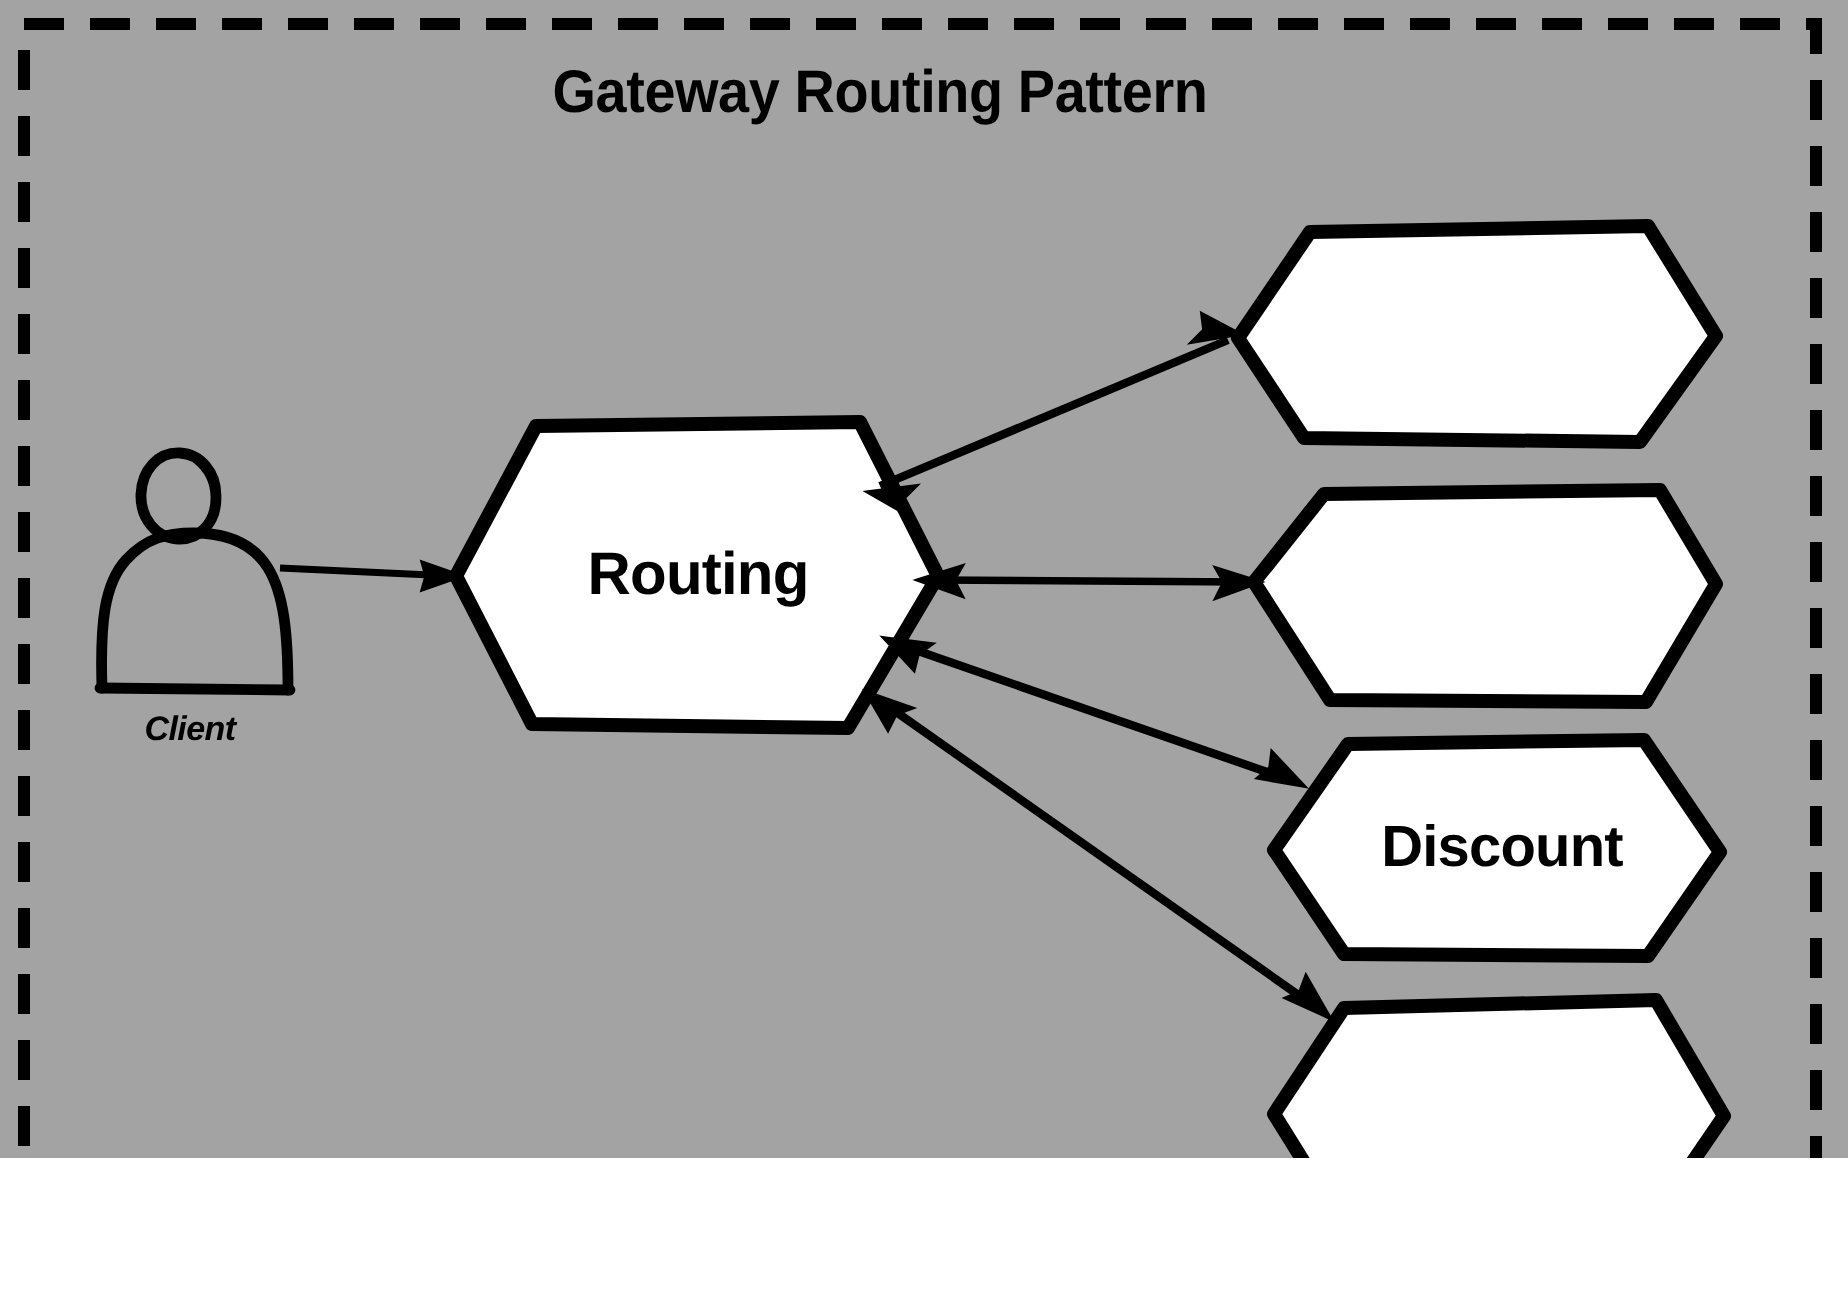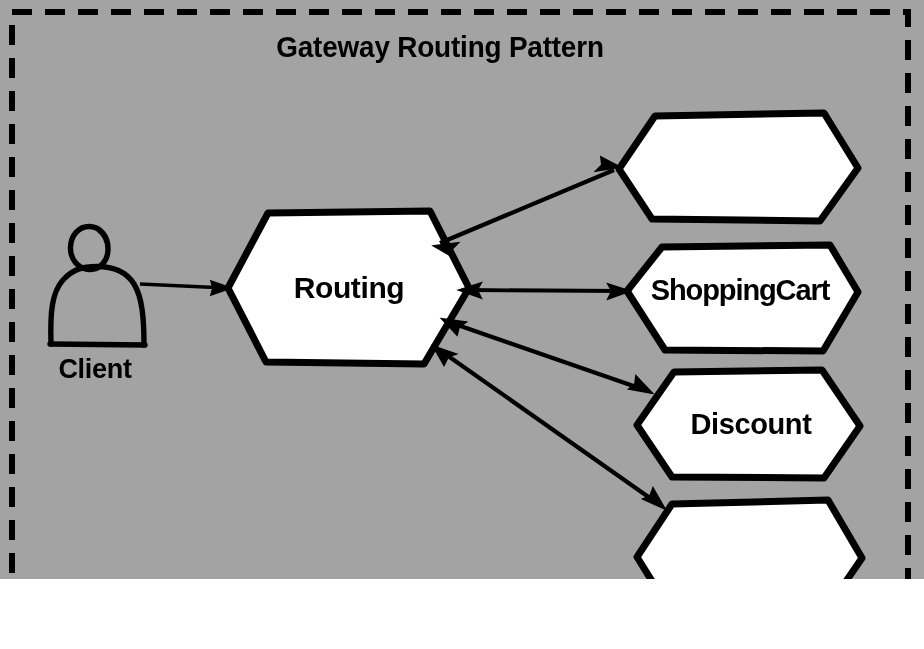--- a/index.html
+++ b/index.html
@@ -47,22 +47,23 @@
     font-size: 30px;
     letter-spacing: -0.2px;
     color: #000000;
     transform: scaleX(0.93);
     transform-origin: 50% 50%;
   }
   #label-client {
     left: 30px;
     top: 356px;
     width: 130px;
-    font-size: 27px;
+    font-size: 17px;
     letter-spacing: -0.3px;
+    font-style: italic;
   }
   #label-gateway {
     left: 228px;
     top: 273px;
     width: 242px;
     font-size: 30px;
     letter-spacing: -0.4px;
   }
   #label-customer {
     left: 618px;
@@ -197,18 +198,17 @@
 
   </svg>
 
   <div id="diagram-title">Gateway Routing Pattern</div>
 
   <div class="node-label" id="label-client">Client</div>
 
   <div class="node-label" id="label-gateway">Routing</div>
 
 
-  <div class="node-label" id="label-shoppingcart">ShoppingCart</div>
 
   <div class="node-label" id="label-discount">Discount</div>
 
 
 </div>
 
 </body></html>

